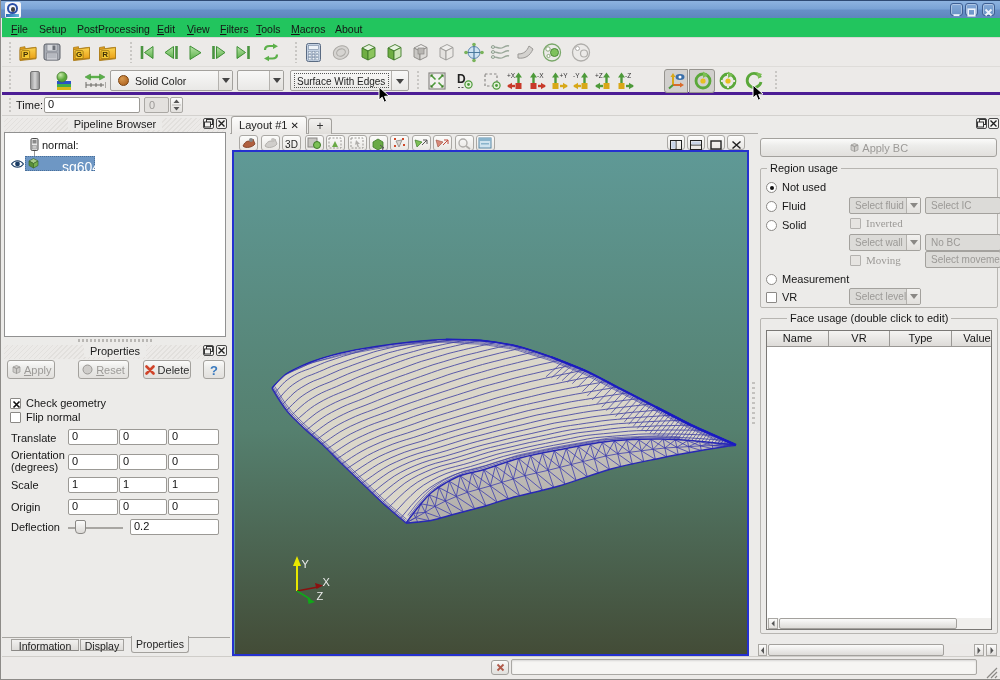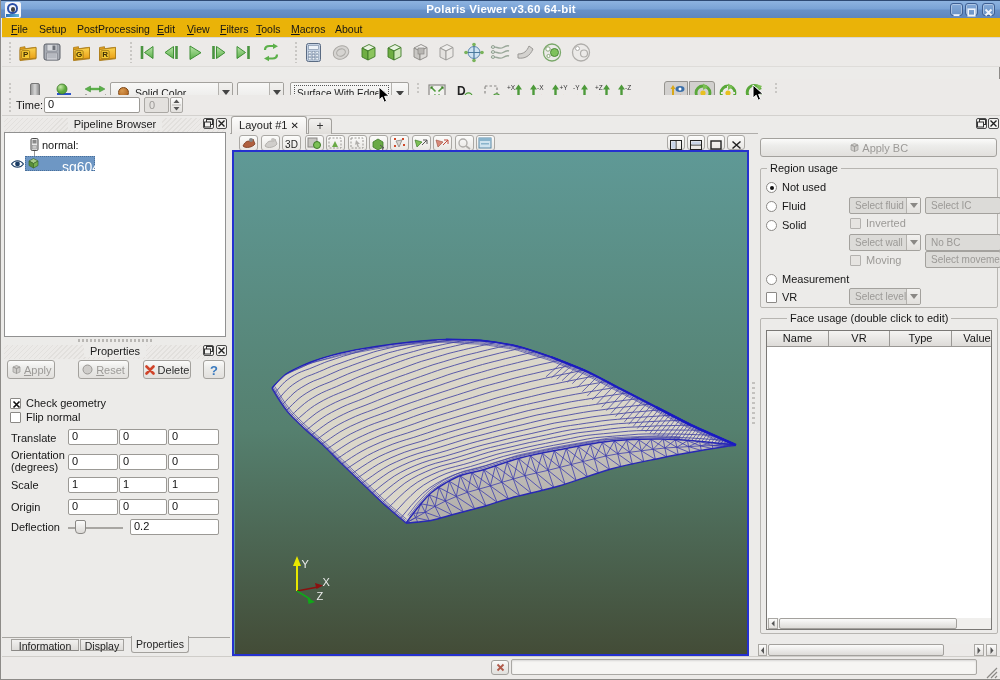--- a/index.html
+++ b/index.html
@@ -4,51 +4,50 @@
 <style>
 *{margin:0;padding:0;box-sizing:border-box;font-family:"Liberation Sans",sans-serif;}
 html,body{width:1000px;height:680px;overflow:hidden;}
 #win{position:absolute;left:0;top:0;width:1000px;height:680px;background:#ecebe9;border-left:1px solid #8d8b88;border-right:1px solid #8d8b88;border-bottom:1px solid #8d8b88;}
 .abs{position:absolute;}
 
 #titlebar{position:absolute;left:0;top:0;width:1000px;height:18px;background:linear-gradient(#8db3e0,#7aa3d6 45%,#6790c7 55%,#5e86bd);border-top:1px solid #2e4a74;}
 #titlebar .ttext{position:absolute;left:0;top:2px;width:100%;text-align:center;color:#fff;font-size:11.5px;font-weight:bold;letter-spacing:0.2px;}
 .winbtn{position:absolute;top:2px;width:13px;height:13px;border:1px solid #3e5f93;border-radius:3px;box-shadow:inset 0 0 0 1px rgba(255,255,255,.35);background:linear-gradient(#84a9d8,#6b93c6);}
 
-#menubar{position:absolute;left:1px;top:18px;width:998px;height:20px;background:#eab308;border-bottom:1px solid #d8d6d3;}
+#menubar{position:absolute;left:1px;top:18px;width:998px;height:20px;background:#22c55e;border-bottom:1px solid #d8d6d3;}
 #menubar span{position:absolute;top:4.5px;font-size:10.5px;color:#161616;white-space:nowrap;}
 
 #tb1{position:absolute;left:1px;top:38px;width:998px;height:29px;background:#eceae8;border-bottom:1px solid #dedcd9;}
-#tb2{position:absolute;left:1px;top:67px;width:998px;height:28px;background:#eceae8;border-bottom:1px solid #4c1d95;margin-top:12px;}
+#tb2{position:absolute;left:1px;top:67px;width:998px;height:28px;background:#eceae8;border-bottom:3px solid #4c1d95;}
 #tb3{position:absolute;left:1px;top:95px;width:998px;height:21px;background:#eceae8;border-bottom:1px solid #d3d1ce;}
 .sep{position:absolute;width:2px;background:repeating-linear-gradient(to bottom,#c9c7c4 0 2px,transparent 2px 4px);}
 
 .ptitle{position:absolute;height:14px;font-size:11px;color:#1c1c1c;text-align:center;background:repeating-linear-gradient(135deg,#eceae8 0 2.5px,#e2e0dd 2.5px 3.5px);}
 .ptitle .lbl{background:#ecebe9;padding:0 6px;position:relative;top:0px;}
 .pbtn{position:absolute;width:11px;height:11px;border:1px solid #4a4a4a;border-radius:2px;background:#f4f3f1;font-size:9px;line-height:9px;text-align:center;color:#222;}
 .white{background:#fff;border:1px solid #919191;}
 .gtkbtn{position:absolute;background:linear-gradient(#fbfbfa,#ececea 40%,#e2e0dd);border:1px solid #a3a19d;border-radius:3px;font-size:11px;color:#2d2d2d;text-align:center;}
 .gtkbtn.dis{color:#9c9a97;}
 input,.inp{position:absolute;background:#fff;border:1px solid #9b9995;border-radius:2px;font-size:11px;color:#111;padding:0 3px;}
 .combo{position:absolute;background:linear-gradient(#f8f8f7,#e9e8e6);border:1px solid #a3a19d;border-radius:2px;font-size:10px;color:#222;white-space:nowrap;overflow:hidden;}
 .combo .arr{position:absolute;right:0;top:0;bottom:0;width:14px;border-left:1px solid #b4b2ae;text-align:center;background:linear-gradient(#f2f1ef,#e2e0dd);}
 .combo.dis{background:#dcdbd8;color:#9b9996;}
 .chk{position:absolute;width:11px;height:11px;background:#fff;border:1px solid #8b8986;border-radius:1px;}
 .chk svg{position:absolute;left:0;top:0;}
 .radio{position:absolute;width:11px;height:11px;background:#fff;border:1px solid #8b8986;border-radius:50%;}
 .lab{position:absolute;font-size:11px;color:#161616;white-space:nowrap;}
-.lab.dis{color:#9c9a97;}
+.lab.dis{color:#9c9a97;font-family:Liberation Serif, serif;}
 .group{position:absolute;border:1px solid #b7b5b1;border-radius:2px;}
 .gtitle{position:absolute;font-size:11px;color:#161616;background:#ecebe9;padding:0 3px;}
 </style>
 </head>
 <body>
 <div id="win">
 <div id="titlebar">
- <div class="ttext">Polaris Viewer v3.60 64-bit</div>
  <div class="abs" style="left:4px;top:1px;width:16px;height:16px;background:#f4f6fa;border-radius:2px;">
    <div class="abs" style="left:2px;top:1px;width:11px;height:11px;border:2.5px solid #2b4fa8;border-radius:50%;"></div>
    <div class="abs" style="left:6px;top:5px;width:4px;height:5px;background:#444;border-radius:2px;"></div>
    <div class="abs" style="left:1px;top:12px;width:13px;height:3px;background:linear-gradient(90deg,#2a6fb4,#63b6d8);"></div>
  </div>
  <div class="winbtn" style="left:949px;"><svg width="11" height="11" viewBox="0 0 11 11">
           <path d="M2.5 8.2h6" stroke="#eef3fb" stroke-width="1.8"></path>
         </svg></div>
  <div class="winbtn" style="left:964px;"><svg width="11" height="11" viewBox="0 0 11 11">
           <rect x="2.2" y="2.2" width="6.6" height="6.6" fill="none" stroke="#eef3fb" stroke-width="1.6"></rect>

